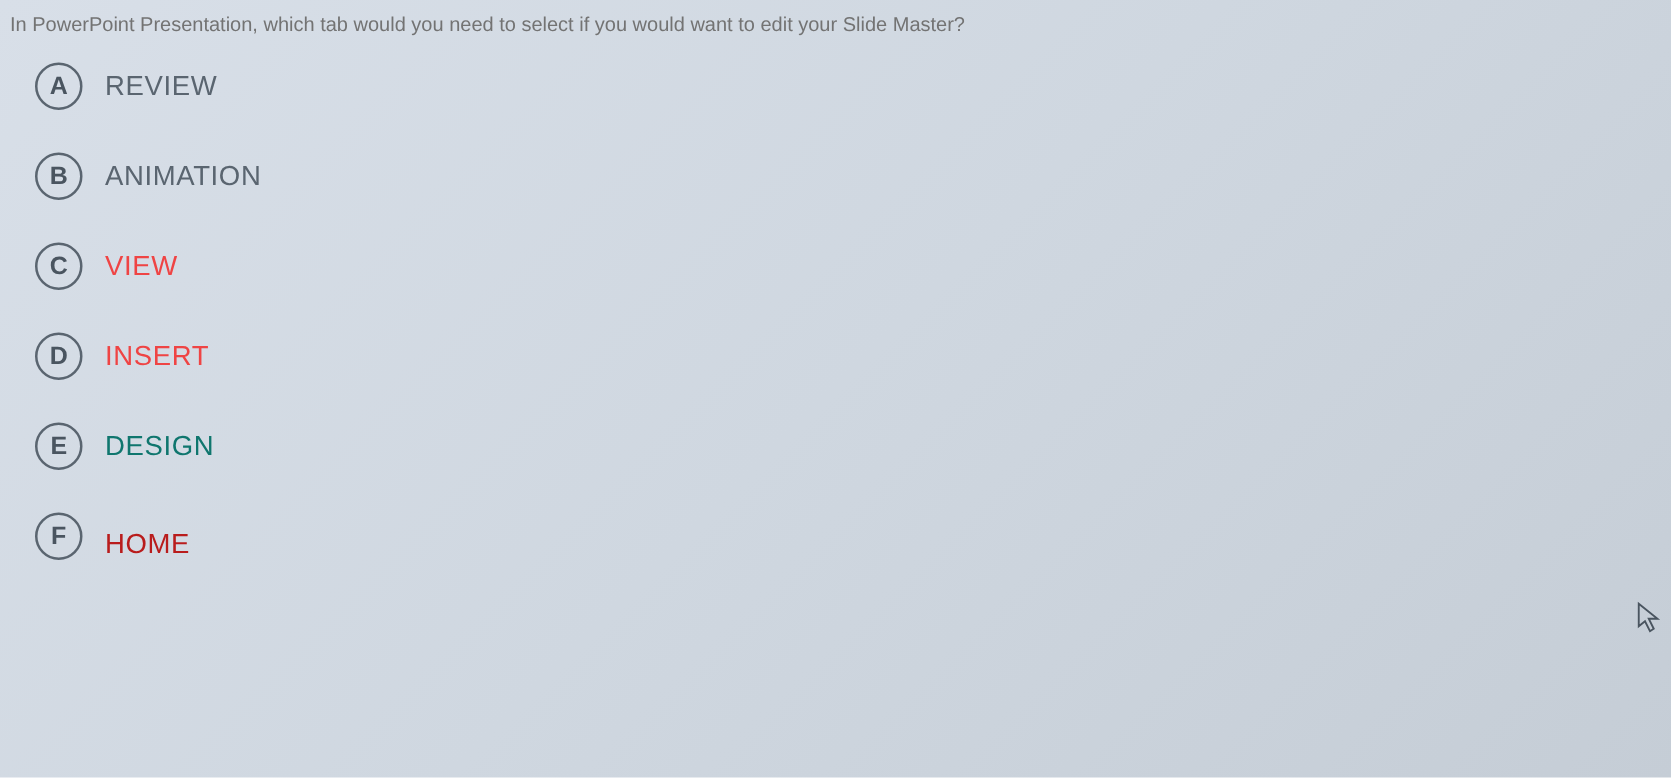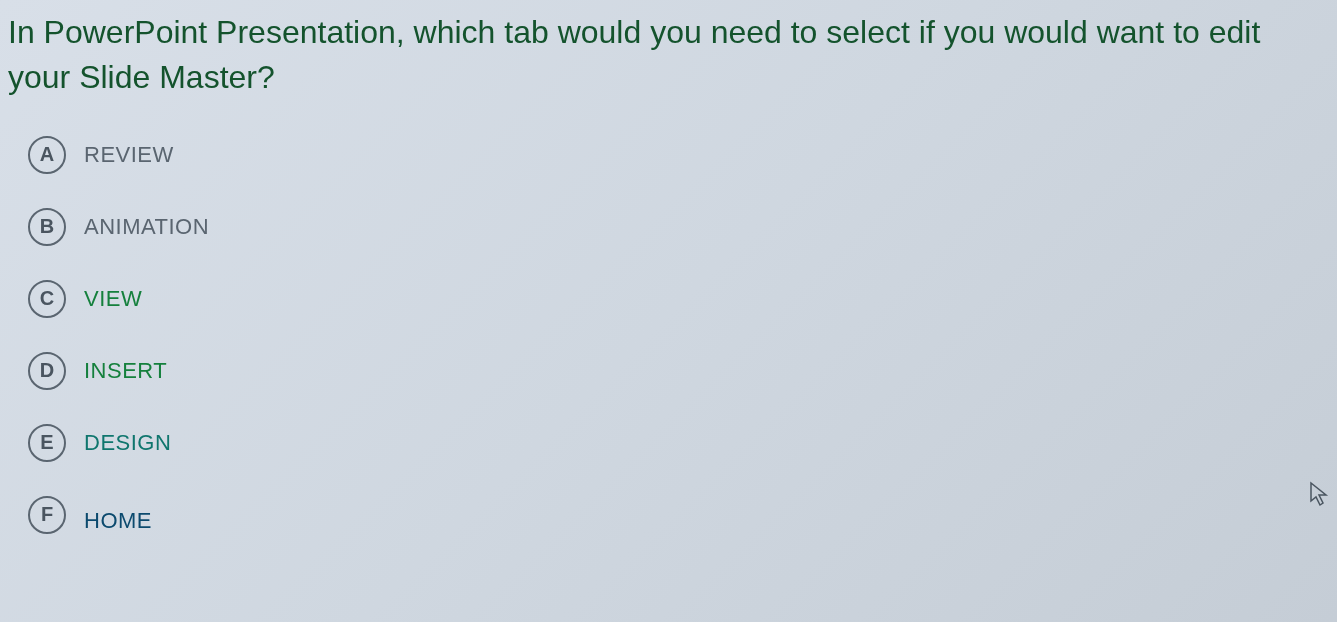--- a/index.html
+++ b/index.html
@@ -16,24 +16,24 @@
       padding: 0;
       overflow: hidden;
       position: relative;
     }
     
     .question-container {
       padding: 10px 20px 0 8px;
     }
     
     .question-text {
-      font-size: 32px;
-      color: #14532d;
+      font-size: 16px;
+      color: #737373;
       font-weight: 500;
-      margin-bottom: 36px;
+      margin-bottom: 18px;
       line-height: 1.4;
     }
     
     .options-list {
       display: flex;
       flex-direction: column;
       gap: 34px;
       padding-left: 20px;
     }
     
@@ -59,29 +59,29 @@
     }
     
     .option-text {
       font-size: 22px;
       color: #5a6570;
       font-weight: 400;
       letter-spacing: 0.5px;
     }
     
     .option:nth-child(n+3) .option-text {
-      color: #15803d;
+      color: #ef4444;
     }
     
     .option:nth-child(n+5) .option-text {
       color: #0f766e;
     }
     
     .option:nth-child(6) .option-text {
-      color: #0c4a6e;
+      color: #b91c1c;
       margin-top: 12px;
     }
     
     .cursor-pointer {
       position: absolute;
       right: 8px;
       bottom: 115px;
       width: 20px;
       height: 26px;
     }

